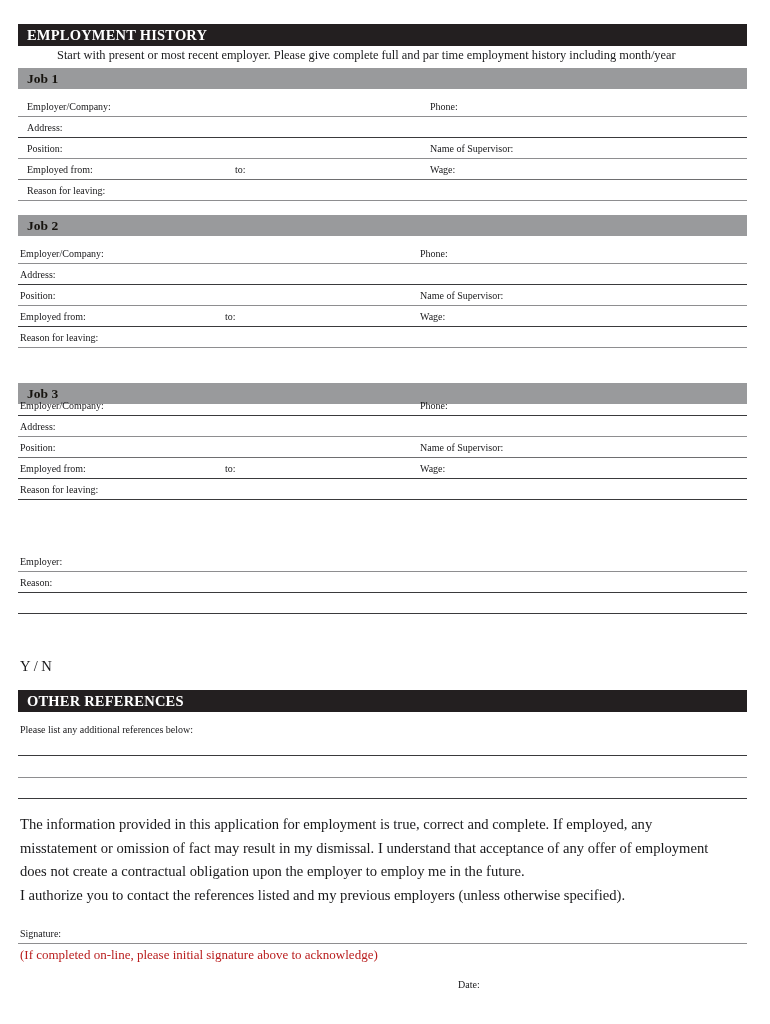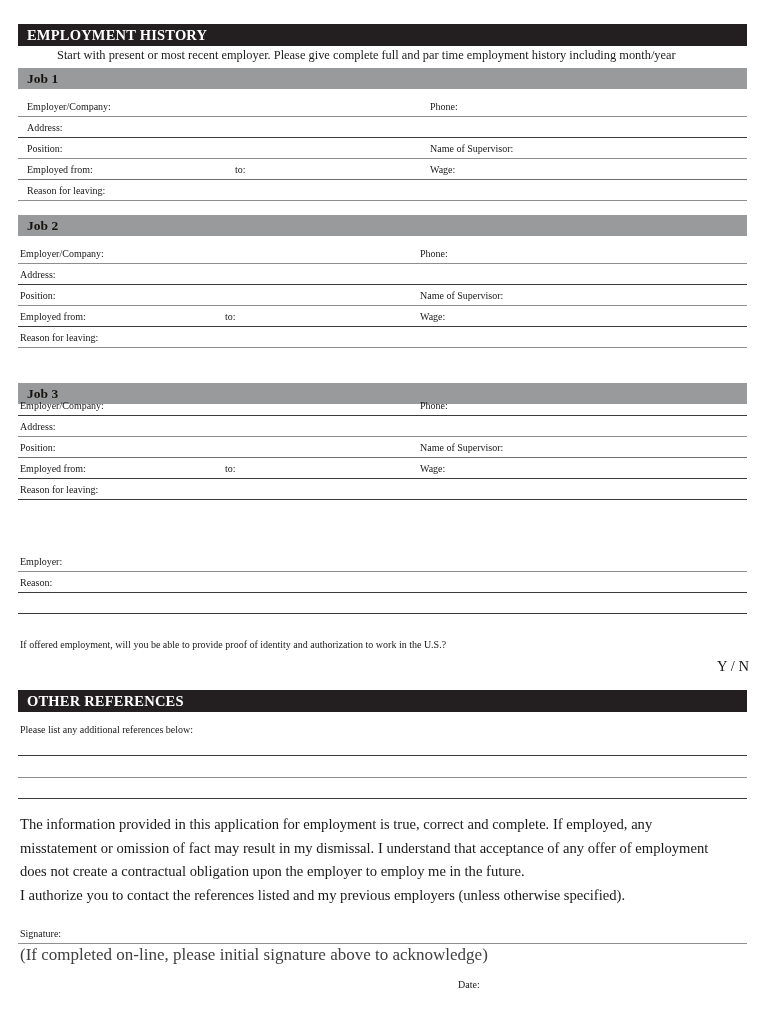--- a/index.html
+++ b/index.html
@@ -67,40 +67,39 @@
   .subtitle {
     position: absolute;
     font-size: 12.4px;
     line-height: 15px;
     white-space: nowrap;
     color: #1b1b1d;
   }
 
   .small-note {
     position: absolute;
-    font-size: 17px;
+    font-size: 13px;
     line-height: 15px;
     white-space: nowrap;
-    color: #404040;
+    color: #b91c1c;
   }
 
   .para {
     position: absolute;
     font-size: 14.6px;
     line-height: 23.5px;
     color: #18181a;
     width: 710px;
   }
 
   .right-txt {
     position: absolute;
     font-size: 14.6px;
     line-height: 17px;
     white-space: nowrap;
-    text-align: right;
     color: #18181a;
   }
 
   
   .rule {
     position: absolute;
     left: 18px;
     width: 729px;
     height: 1px;
     background: #8e8e90;
@@ -182,21 +181,20 @@
 
 
   <div class="txt" style="left:20px; top:553px;">Employer:</div>
   <div class="rule" style="top:571px;"></div>
 
   <div class="txt" style="left:20px; top:574px;">Reason:</div>
   <div class="rule dark" style="top:592px;"></div>
 
   <div class="rule dark" style="top:613px;"></div>
 
-  <div class="txt" style="left:20px; top:636px;">If offered employment, will you be able to provide proof of identity and authorization to work in the U.S.?</div>
 
   <div class="right-txt" style="left:20px; top:658px; width:729px;">Y / N</div>
 
   <div class="bar-black" style="top:690px;">OTHER REFERENCES</div>
 
   <div class="txt" style="left:20px; top:721px;">Please list any additional references below:</div>
 
   <div class="rule dark" style="top:755px;"></div>
   <div class="rule" style="top:777px;"></div>
   <div class="rule dark" style="top:798px;"></div>

